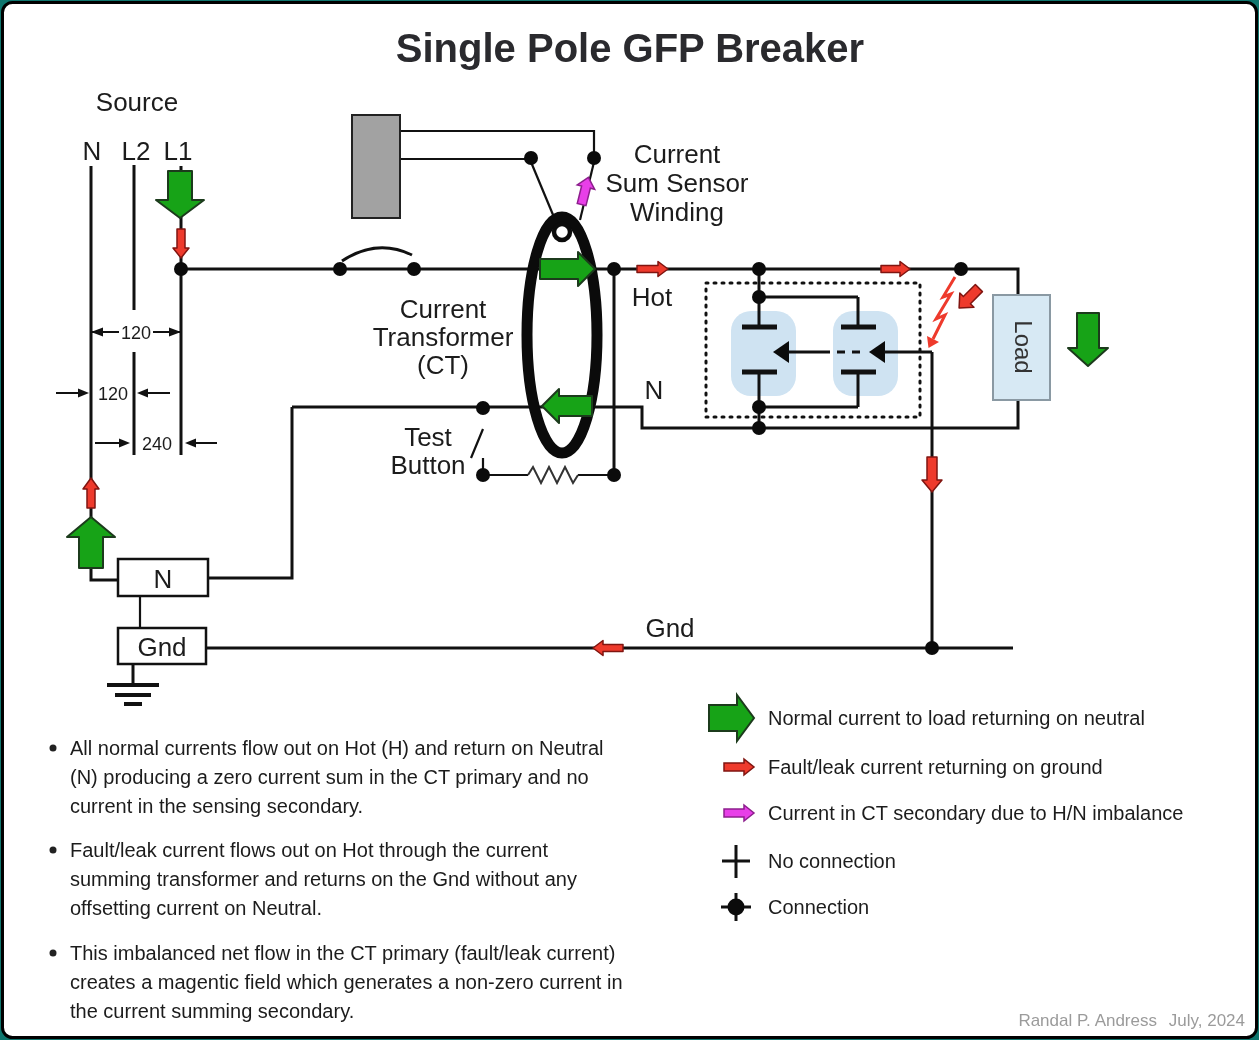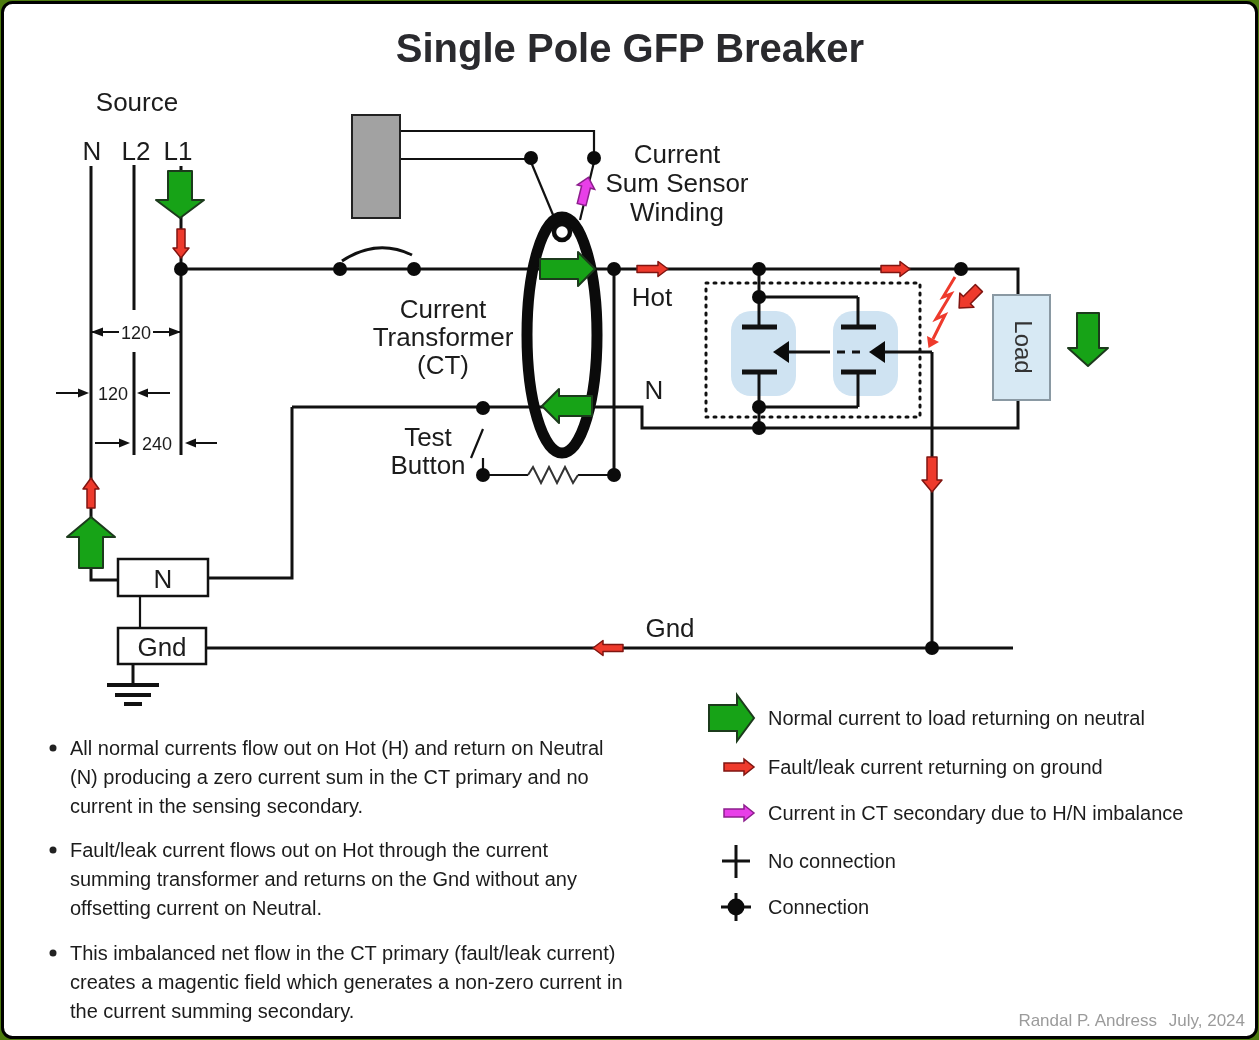--- a/index.html
+++ b/index.html
@@ -1,16 +1,16 @@
 <!DOCTYPE html>
 <html><head>
 <meta charset="utf-8">
 <style>
   html,body{margin:0;padding:0;background:#fff;}
-  #canvas{position:relative;width:1259px;height:1040px;background:#4d7c0f;overflow:hidden;
+  #canvas{position:relative;width:1259px;height:1040px;background:#0f766e;overflow:hidden;
           font-family:"Liberation Sans",sans-serif;}
   svg{position:absolute;left:0;top:0;}
   svg text{font-family:"Liberation Sans",sans-serif;fill:#1c1c1c;}
   .t-title{font-size:40px;font-weight:bold;fill:#2a2a2e;}
   .t-lbl{font-size:26px;}
   .t-dim{font-size:18px;}
   .t-leg{font-size:20px;}
   .t-note{font-size:20px;}
   .t-load{font-size:24px;fill:#333;}
   .t-credit{font-size:17px;fill:#9b9b9b;}

